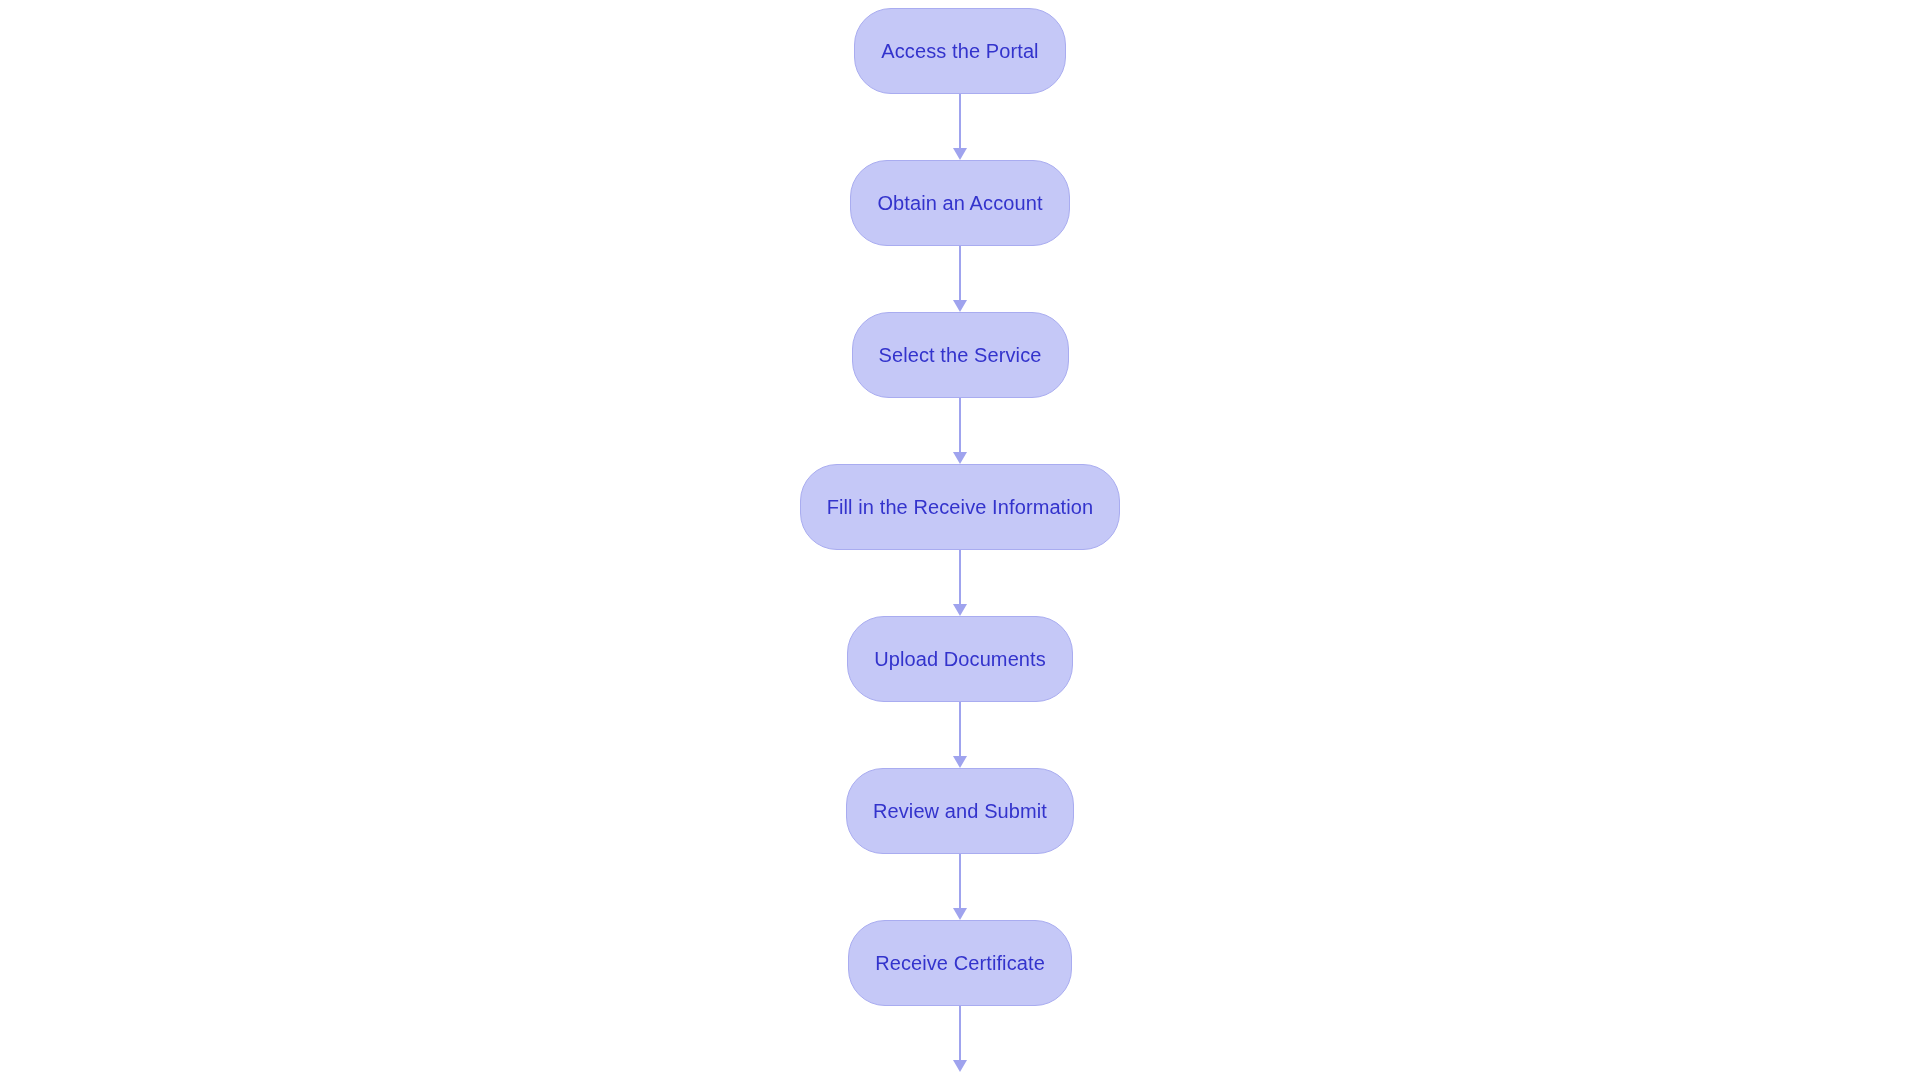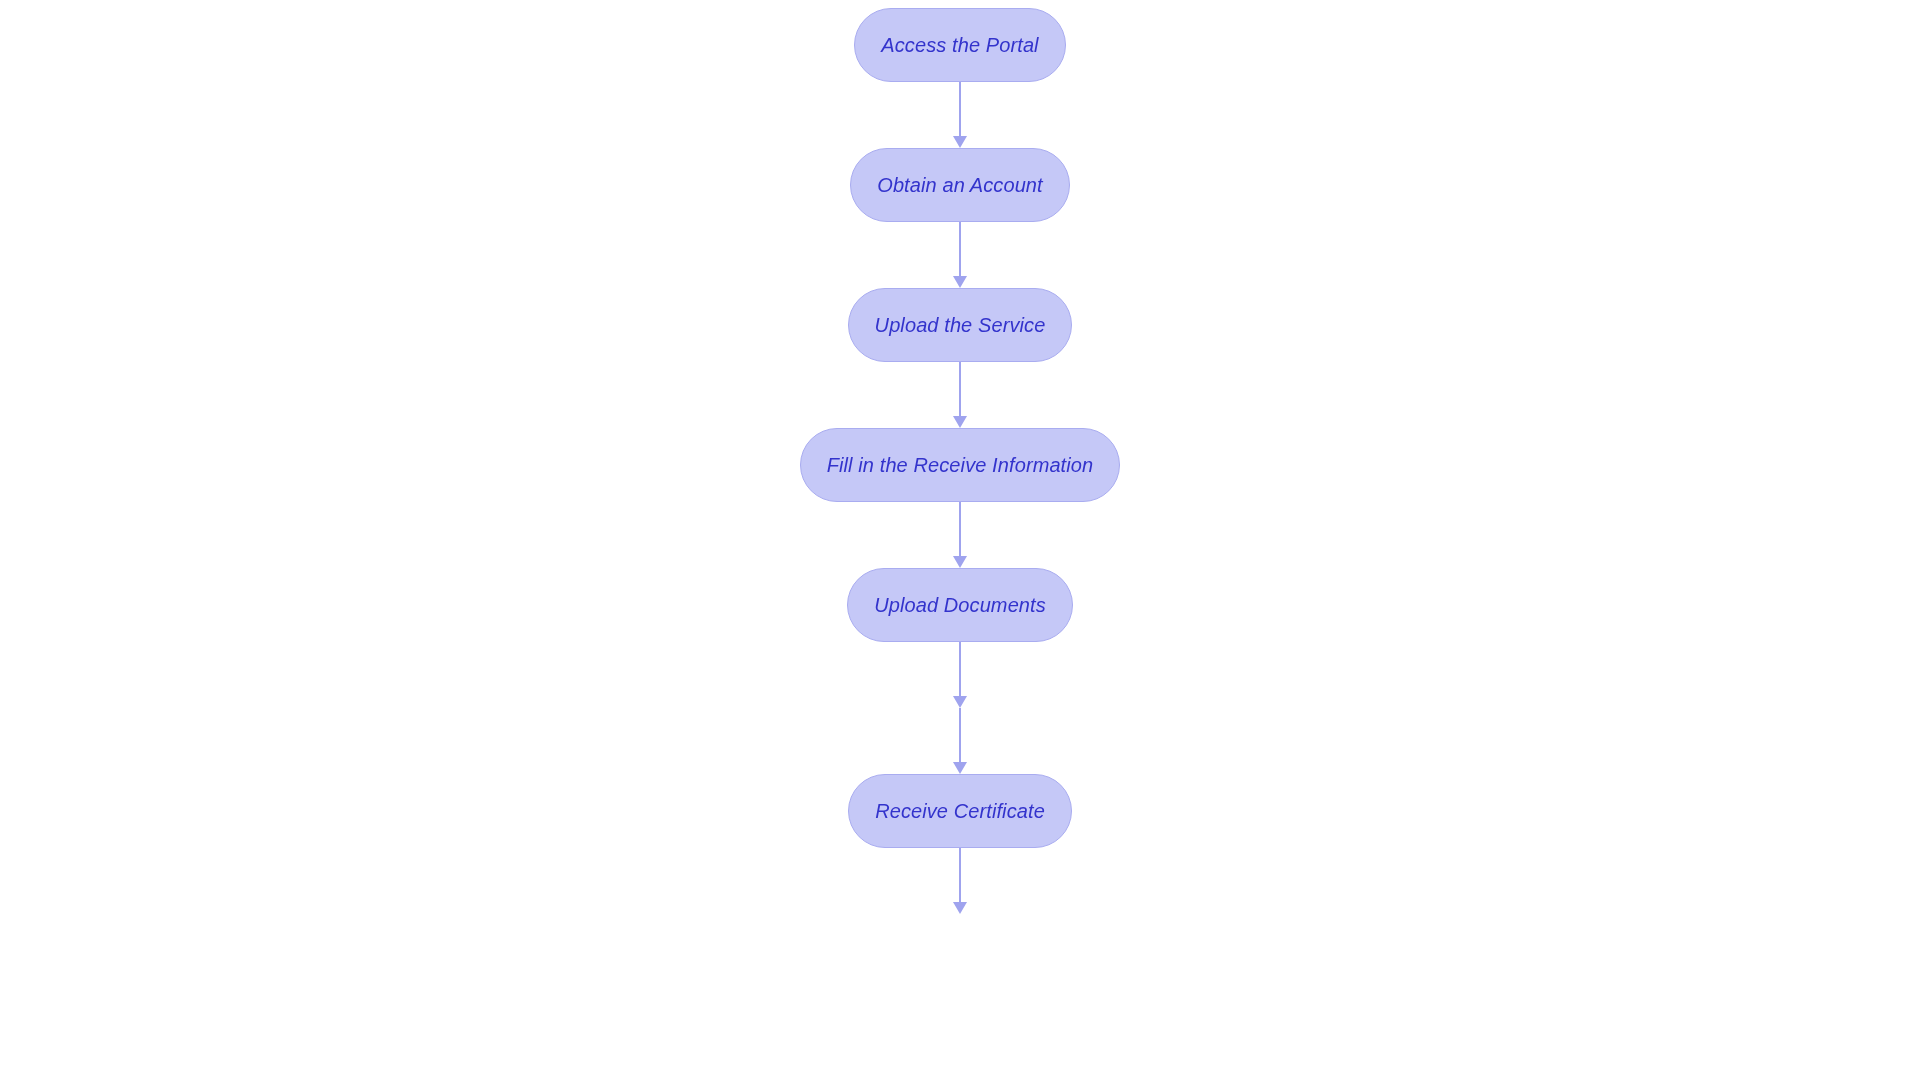--- a/index.html
+++ b/index.html
@@ -31,30 +31,29 @@
     display: flex;
     flex-direction: column;
     align-items: center;
     justify-content: flex-start;
     padding-top: 8px;
     box-sizing: border-box;
   }
 
   .node {
     box-sizing: border-box;
-    height: 74px;
+    height: 86px;
     background: #c5c8f7;
     border: 1px solid #a9acf0;
     border-radius: 37px;
     display: flex;
     align-items: center;
     justify-content: center;
     padding: 0 26px;
     flex: 0 0 auto;
-    font-style: italic;
   }
 
   .node-label {
     color: #3333cc;
     font-size: 20px;
     font-weight: 400;
     line-height: 1;
     letter-spacing: 0.1px;
     white-space: nowrap;
     text-align: center;
@@ -105,21 +104,21 @@
     <div class="node">
       <span class="node-label">Obtain an Account</span>
     </div>
 
     <div class="connector">
       <div class="line"></div>
       <div class="head"></div>
     </div>
 
     <div class="node">
-      <span class="node-label">Upload the Service</span>
+      <span class="node-label">Select the Service</span>
     </div>
 
     <div class="connector">
       <div class="line"></div>
       <div class="head"></div>
     </div>
 
     <div class="node">
       <span class="node-label">Fill in the Receive Information</span>
     </div>
@@ -131,20 +130,23 @@
 
     <div class="node">
       <span class="node-label">Upload Documents</span>
     </div>
 
     <div class="connector">
       <div class="line"></div>
       <div class="head"></div>
     </div>
 
+    <div class="node">
+      <span class="node-label">Review and Submit</span>
+    </div>
 
     <div class="connector">
       <div class="line"></div>
       <div class="head"></div>
     </div>
 
     <div class="node">
       <span class="node-label">Receive Certificate</span>
     </div>
 

